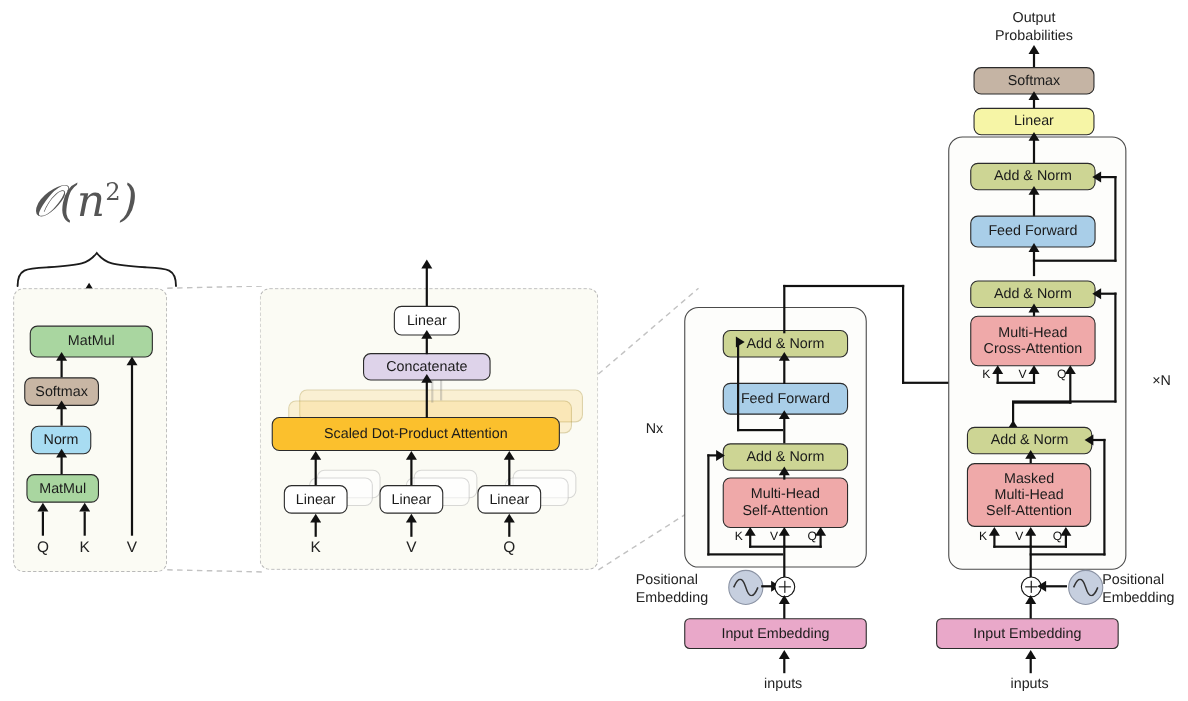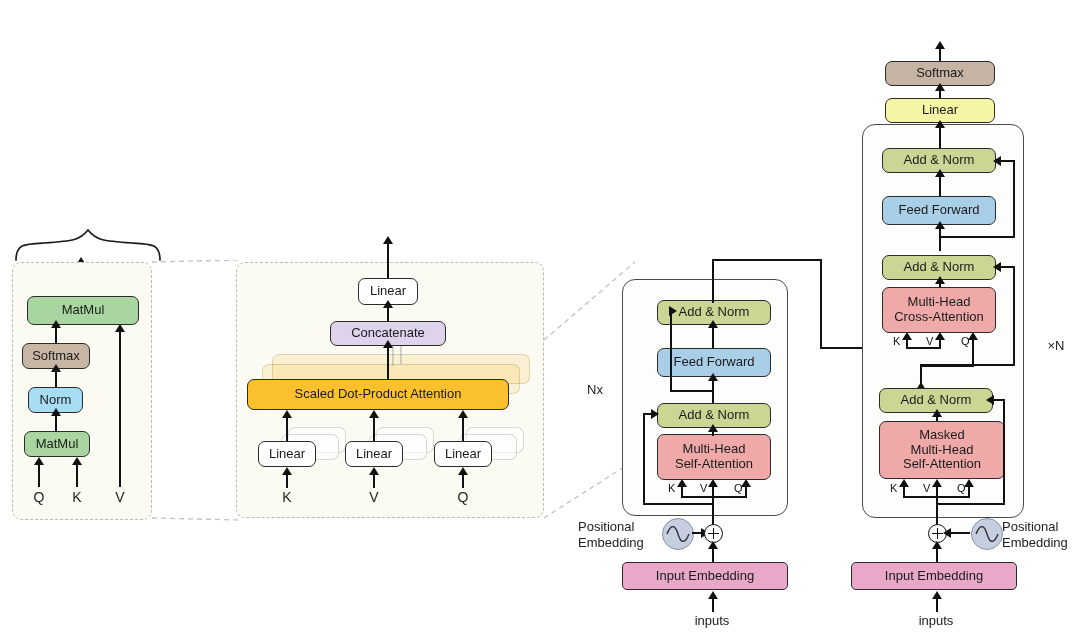--- a/index.html
+++ b/index.html
@@ -112,20 +112,23 @@
     border-radius:7px;background:rgba(255,255,255,0.55);
   }
   .ghostline{position:absolute;background:rgba(120,120,120,0.30);width:1.6px;}
 </style>
 </head>
 <body>
 
 <div id="stage">
 
 
+  <div class="bigO" style="left:29px;top:160px;">
+     <span>𝒪</span><span>(</span><span>n</span><sup>2</sup><span>)</span>
+  </div>
 
   <svg class="abs" style="left:14px;top:228px;" width="148" height="34" viewBox="0 0 148 34">
     <path d="M2 32 C2 16, 10 16, 30 15 C60 13, 66 12, 74 2 C82 12, 88 13, 118 15 C138 16, 146 16, 146 32" fill="none" stroke="#1b1b1b" stroke-width="1.7" stroke-linecap="round"></path>
   </svg>
 
   <div class="ln lnv" style="left:80px;top:265px;height:44px;"></div>
   <div class="arrowUp" style="left:75.5px;top:257px;"></div>
 
   <div class="panel" style="left:12px;top:262px;width:140px;height:258px;"></div>
 
@@ -288,20 +291,22 @@
 
   <div class="ln lnv" style="left:712px;top:598px;height:14px;"></div>
   <div class="arrowUp" style="left:707.5px;top:591px;"></div>
   <div class="txt" style="left:682px;top:613px;width:60px;">inputs</div>
 
   <div class="ln lnv" style="left:712px;top:259px;height:44px;"></div>
   <div class="ln lnh" style="left:712px;top:259px;width:110px;"></div>
   <div class="ln lnv" style="left:820px;top:259px;height:90px;"></div>
   <div class="ln lnh" style="left:820px;top:347px;width:100px;"></div>
 
+  <div class="txt" style="left:883px;top:8px;width:114px;font-size:13px;">Output
+Probabilities</div>
 
   <div class="ln lnv" style="left:939px;top:48px;height:16px;"></div>
   <div class="arrowUp" style="left:934.5px;top:41px;"></div>
 
   <div class="box" style="left:885px;top:61px;width:110px;height:25px;background:#c5b4a4;">Softmax</div>
 
   <div class="ln lnv" style="left:939px;top:88px;height:12px;"></div>
   <div class="arrowUp" style="left:934.5px;top:83px;"></div>
 
   <div class="box" style="left:885px;top:98px;width:110px;height:25px;background:#f6f5a6;">Linear</div>
@@ -350,21 +355,21 @@
   <div class="ln lnv" style="left:920px;top:365px;height:24px;"></div>
 
   <div class="ln lnv" style="left:920px;top:387px;height:18px;"></div>
   <div class="arrowUp" style="left:915.5px;top:382px;"></div>
 
   <div class="box" style="left:879px;top:388px;width:114px;height:25px;background:#cdd594;">Add &amp; Norm</div>
 
   <div class="ln lnv" style="left:936px;top:415px;height:8px;"></div>
   <div class="arrowUp" style="left:931.5px;top:409px;"></div>
 
-  <div class="box multiline" style="left:879px;top:421px;width:126px;height:58px;background:#efa9a9;">
+  <div class="box multiline" style="left:879px;top:421px;width:113px;height:58px;background:#efa9a9;">
     <span>Masked</span>
     <span>Multi-Head</span>
     <span>Self-Attention</span>
   </div>
 
   <div class="kvq" style="left:890px;top:482px;">K</div>
   <div class="kvq" style="left:923px;top:482px;">V</div>
   <div class="kvq" style="left:957px;top:482px;">Q</div>
 
   <div class="ln lnv" style="left:903px;top:486px;height:12px;"></div>

